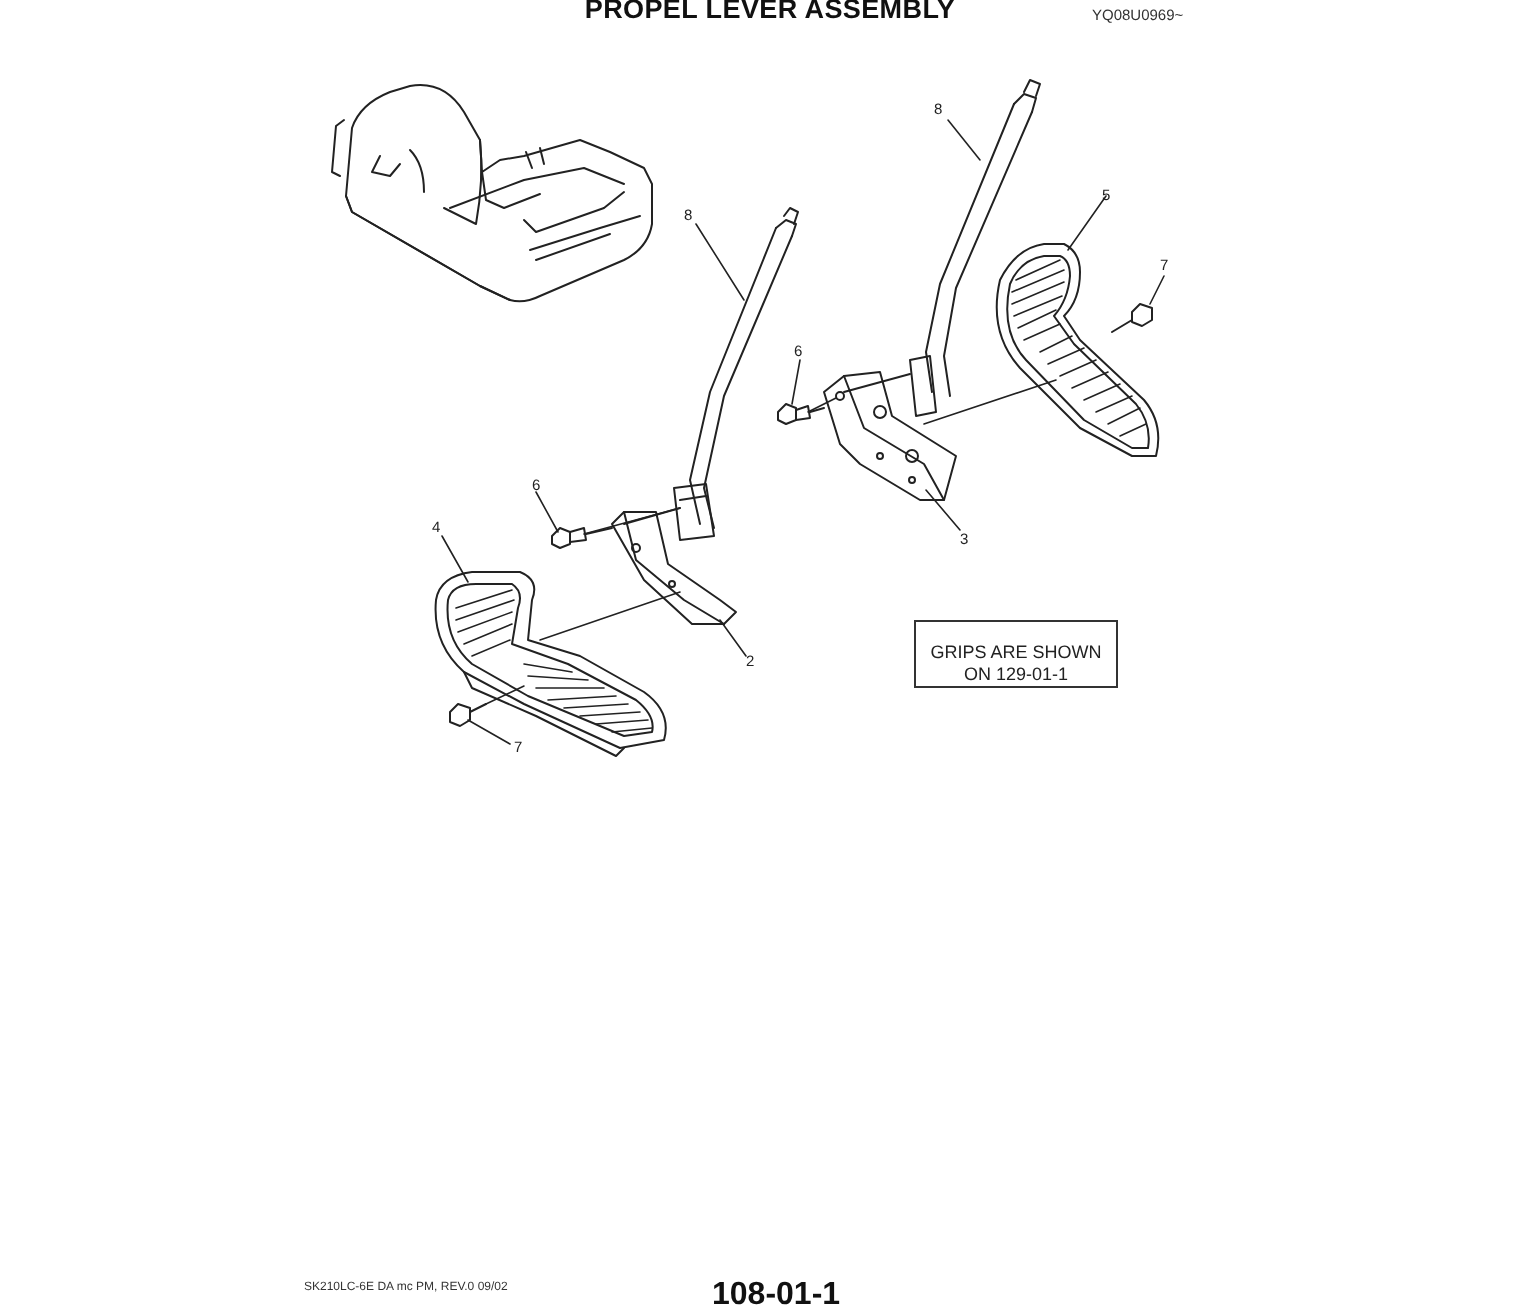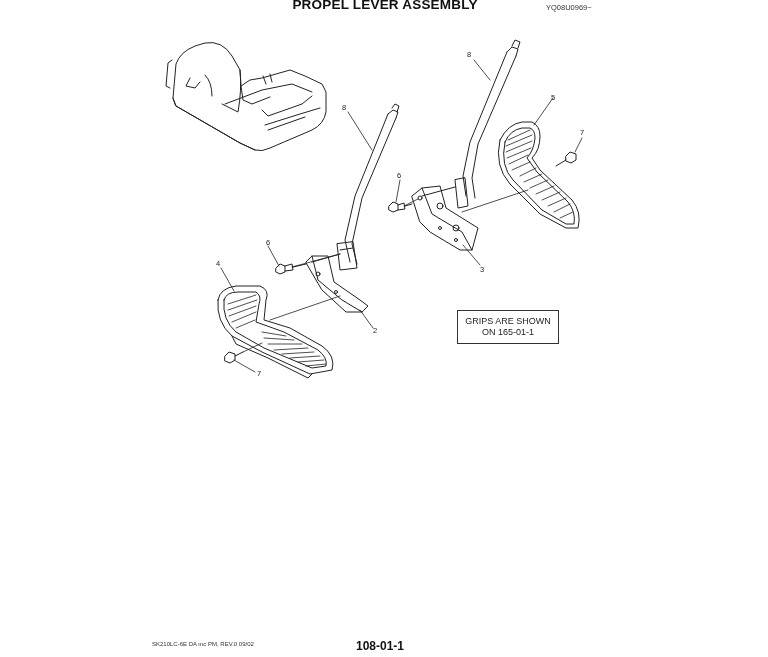--- a/index.html
+++ b/index.html
@@ -1,22 +1,22 @@
 <!DOCTYPE html>
 <html><head>
   <meta charset="utf-8">
   <style>
     html, body { margin: 0; padding: 0; background: #ffffff; }
     body { width: 768px; height: 657px; position: relative; overflow: hidden; font-family: "Liberation Sans", sans-serif; color: #111; }
     .title { position: absolute; left: 0; width: 768px; top: -3px; text-align: center; font-weight: bold; font-size: 13.5px; letter-spacing: 0.2px; }
     .title span { position: relative; left: 1px; }
     .ref-code { position: absolute; left: 546px; top: 3px; font-size: 7.5px; color: #333; }
     .footer-left { position: absolute; left: 152px; top: 641px; font-size: 6px; color: #333; }
-    .page-num { position: absolute; left: 356px; top: 639px; font-size: 12px; font-weight: bold; }
-    .note-box { position: absolute; left: 457px; top: 310px; width: 100px; height: 32px; border: 1px solid #333; display: flex; flex-direction: column; align-items: center; justify-content: center; font-size: 9px; line-height: 11px; color: #222; }
+    .page-num { position: absolute; left: 356px; top: 639px; font-size: 16px; font-weight: bold; }
+    .note-box { position: absolute; left: 457px; top: 310px; width: 100px; height: 32px; border: 1px solid #333; display: flex; flex-direction: column; align-items: center; justify-content: flex-end; font-size: 9px; line-height: 11px; color: #222; }
     .callout { position: absolute; font-size: 7.5px; color: #222; }
     svg.diagram { position: absolute; left: 0; top: 0; }
     svg.diagram * { vector-effect: non-scaling-stroke; }
   </style>
 </head>
 <body>
 
 <div class="title"><span>PROPEL LEVER ASSEMBLY</span></div>
 <div class="ref-code">YQ08U0969~</div>
 
@@ -162,17 +162,17 @@
 <div class="callout" style="left:580px;top:128px;">7</div>
 <div class="callout" style="left:397px;top:171px;">6</div>
 <div class="callout" style="left:266px;top:238px;">6</div>
 <div class="callout" style="left:480px;top:265px;">3</div>
 <div class="callout" style="left:216px;top:259px;">4</div>
 <div class="callout" style="left:373px;top:326px;">2</div>
 <div class="callout" style="left:257px;top:369px;">7</div>
 
 <div class="note-box">
   <span>GRIPS ARE SHOWN</span>
-  <span>ON 165-01-1</span>
+  <span>ON 129-01-1</span>
 </div>
 
 <div class="footer-left">SK210LC-6E DA mc PM,  REV.0 09/02</div>
 <div class="page-num">108-01-1</div>
 
 </body></html>

